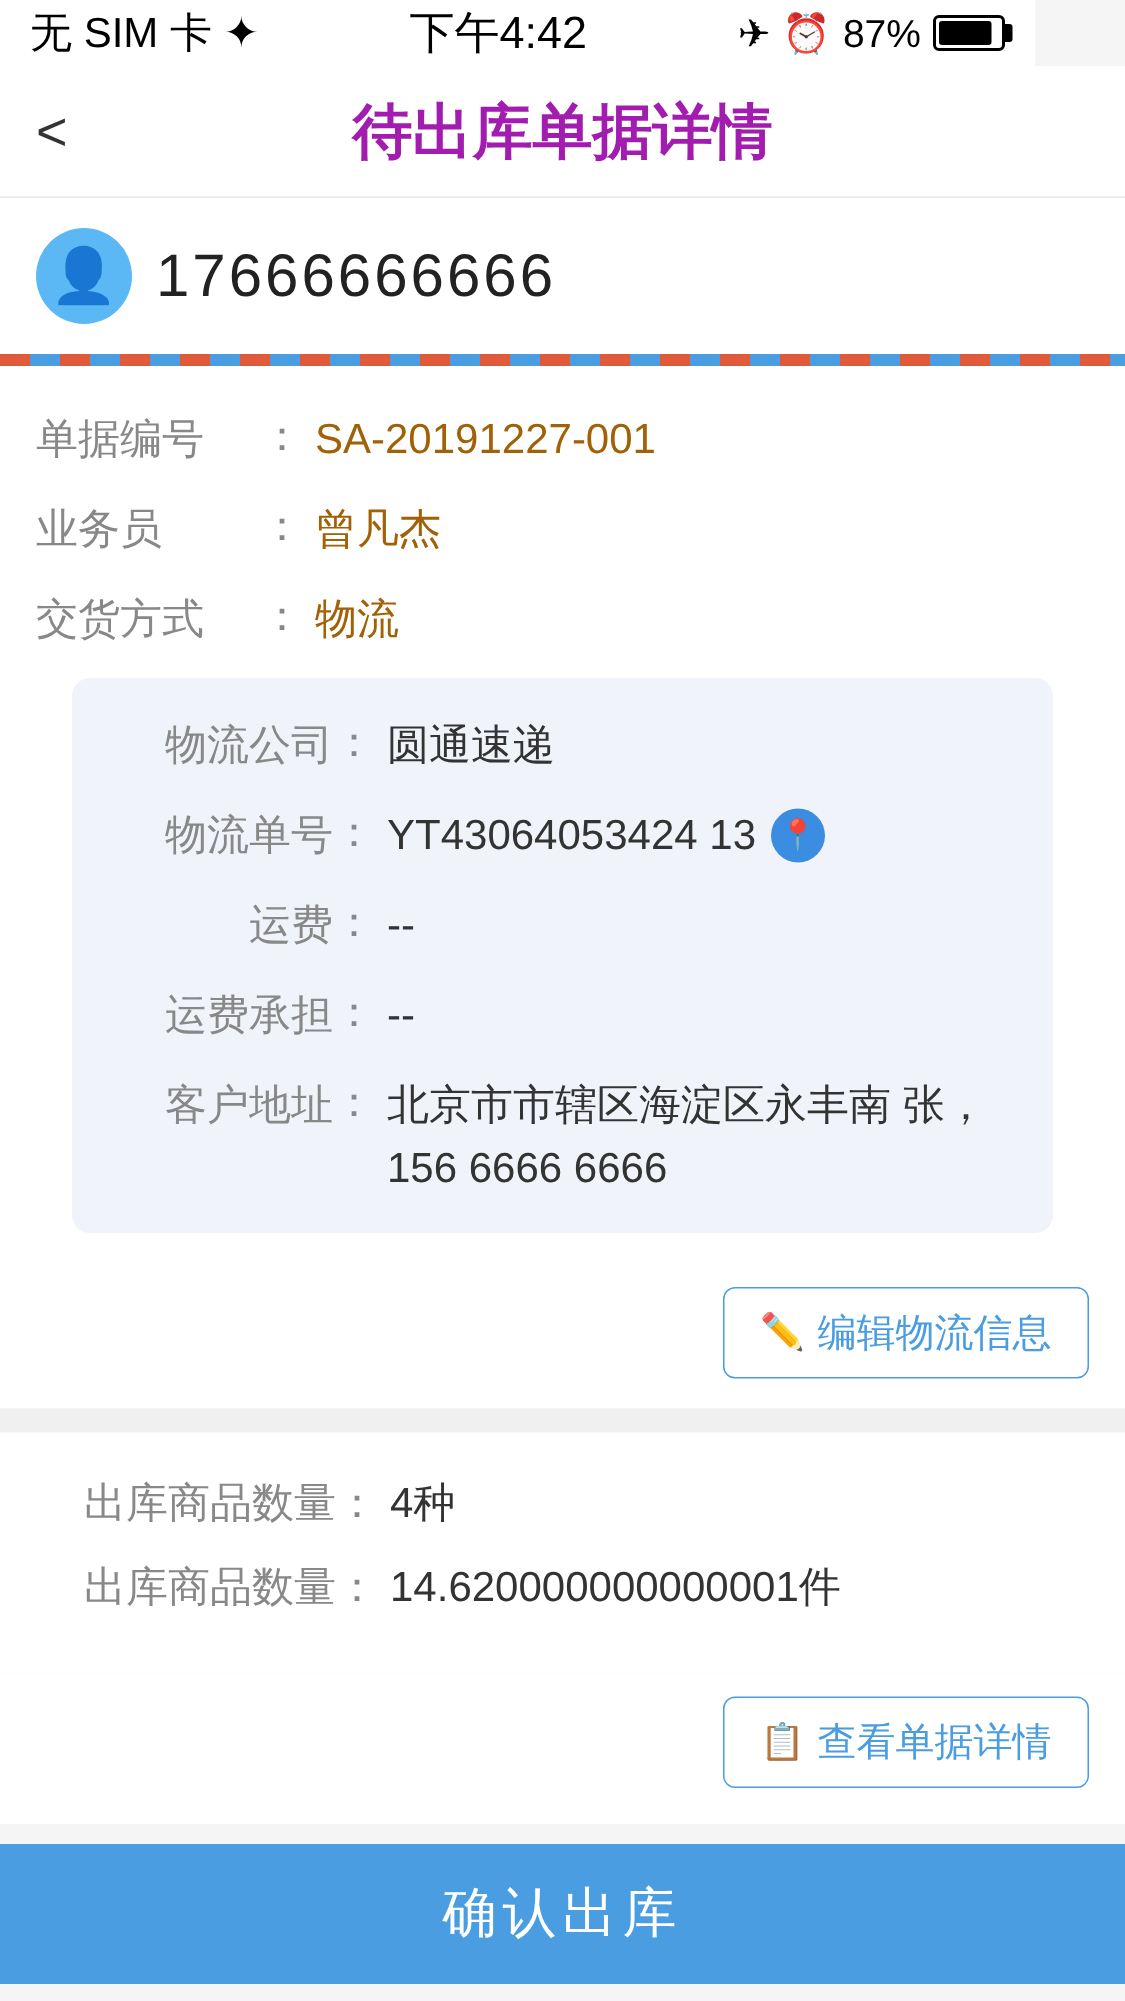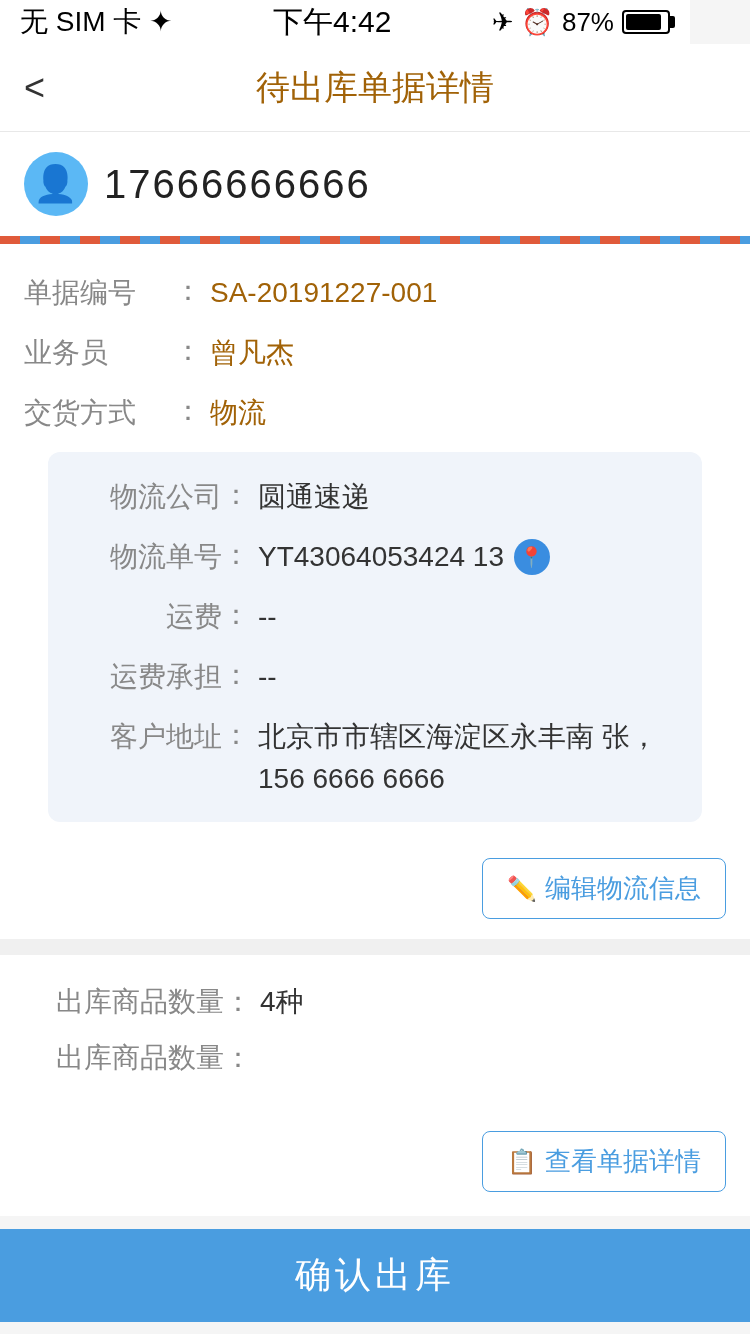--- a/index.html
+++ b/index.html
@@ -80,23 +80,23 @@
       border-bottom: 1px solid #e8e8e8;
     }
     .nav-back {
       position: absolute;
       left: 24px;
       font-size: 36px;
       color: #333;
       cursor: pointer;
     }
     .nav-title {
-      font-size: 34px;
-      font-weight: 400;
-      color: #a16207;
+      font-size: 40px;
+      font-weight: 700;
+      color: #a21caf;
     }
 
     
     .content {
       width: 750px;
       background: #f5f5f5;
     }
 
     
     .customer-header {
@@ -427,20 +427,21 @@
 
   <div class="goods-section">
     <div class="goods-row">
       <span class="goods-label">出库商品数量</span>
       <span class="goods-colon">：</span>
       <span class="goods-value">4种</span>
     </div>
     <div class="goods-row">
       <span class="goods-label">出库商品数量</span>
       <span class="goods-colon">：</span>
+      <span class="goods-value">14.620000000000001件</span>
     </div>
   </div>
 
   <div class="view-detail-container">
     <div class="view-detail-btn">
       <span class="view-detail-icon">📋</span>
       <span class="view-detail-label">查看单据详情</span>
     </div>
   </div>
 

